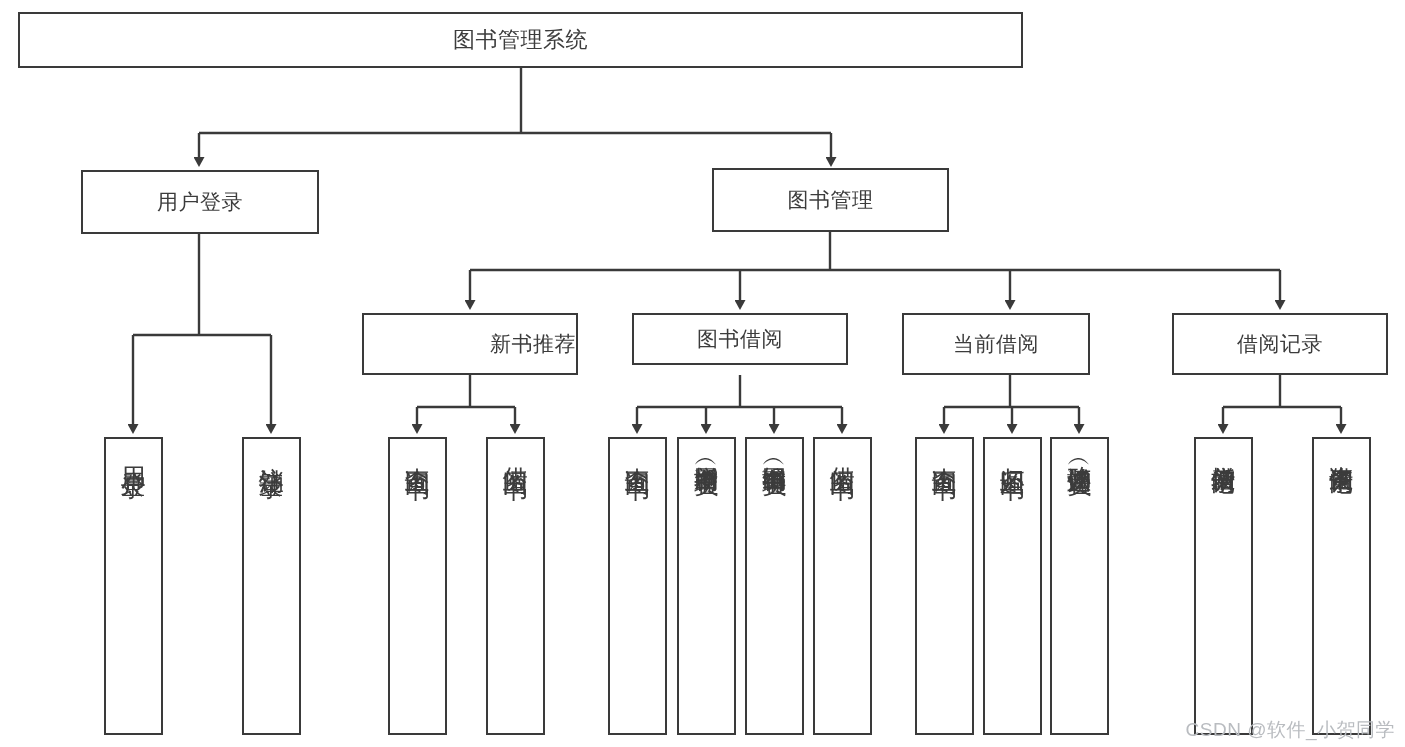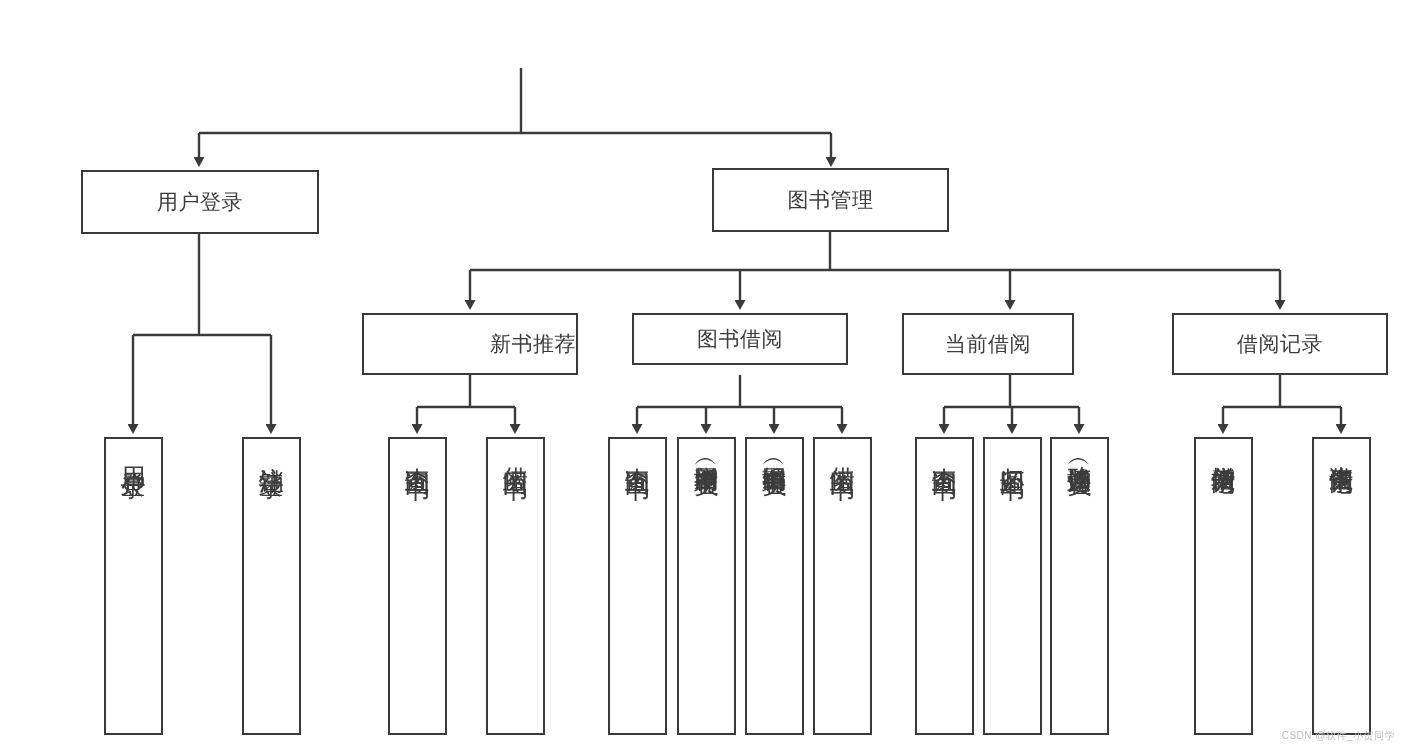--- a/index.html
+++ b/index.html
@@ -56,21 +56,21 @@
     white-space:nowrap;
   }
   .node.vert.tall .lbl{
     font-size:24px;
     letter-spacing:1px;
   }
   .watermark{
     position:absolute;
     right:10px;
     bottom:4px;
-    font-size:10px;
+    font-size:19px;
     color:#b9bcc0;
     letter-spacing:0.5px;
     white-space:nowrap;
     user-select:none;
   }
 </style>
 </head>
 <body>
 
 <div id="stage">
@@ -118,35 +118,38 @@
       <path d="M1012,407 L1012,425" marker-end="url(#arrow)"></path>
       <path d="M1079,407 L1079,425" marker-end="url(#arrow)"></path>
 
       <path d="M1280,375 L1280,407"></path>
       <path d="M1223,407 L1341,407"></path>
       <path d="M1223,407 L1223,425" marker-end="url(#arrow)"></path>
       <path d="M1341,407 L1341,425" marker-end="url(#arrow)"></path>
     </g>
   </svg>
 
+  <div class="node horiz root" style="left:18px;top:12px;width:1005px;height:56px;">
+    <span class="lbl">图书管理系统</span>
+  </div>
 
   <div class="node horiz" style="left:81px;top:170px;width:238px;height:64px;">
     <span class="lbl">用户登录</span>
   </div>
   <div class="node horiz" style="left:712px;top:168px;width:237px;height:64px;">
     <span class="lbl">图书管理</span>
   </div>
 
   <div class="node horiz" style="left:362px;top:313px;width:216px;height:62px;justify-content:flex-end;">
     <span class="lbl">新书推荐</span>
   </div>
   <div class="node horiz" style="left:632px;top:313px;width:216px;height:52px;">
     <span class="lbl">图书借阅</span>
   </div>
-  <div class="node horiz" style="left:902px;top:313px;width:172px;height:62px;">
+  <div class="node horiz" style="left:902px;top:313px;width:188px;height:62px;">
     <span class="lbl">当前借阅</span>
   </div>
   <div class="node horiz" style="left:1172px;top:313px;width:216px;height:62px;text-align:right;">
     <span class="lbl">借阅记录</span>
   </div>
 
   <div class="node vert" style="left:104px;top:437px;width:59px;height:298px;">
     <span class="lbl">用户登录</span>
   </div>
   <div class="node vert" style="left:242px;top:437px;width:59px;height:298px;">

